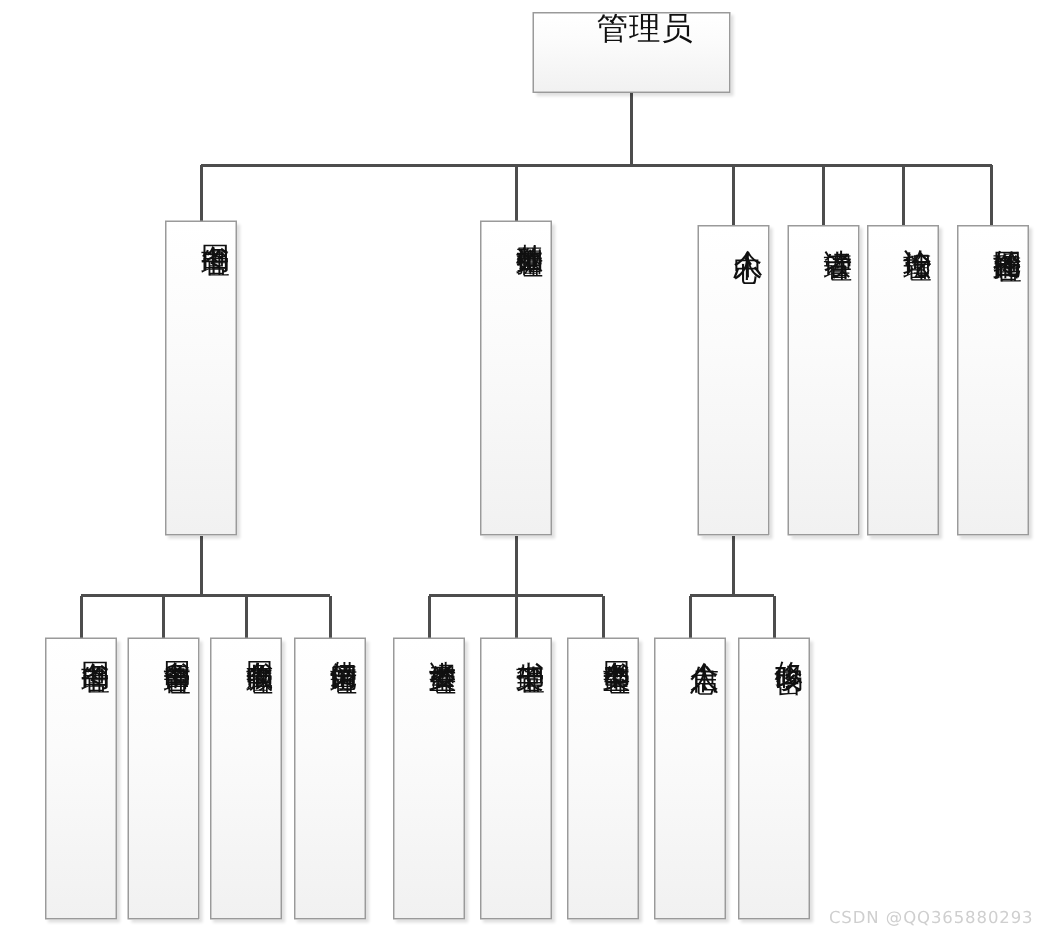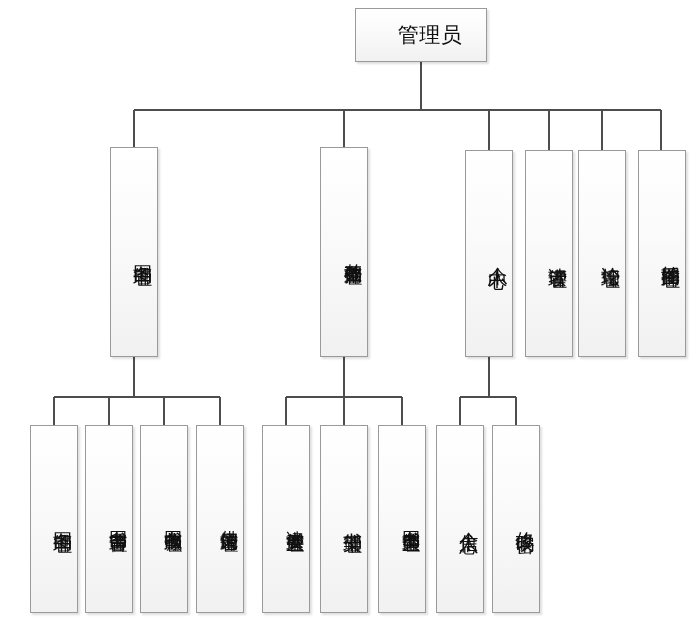--- a/index.html
+++ b/index.html
@@ -25,21 +25,21 @@
     height: 626px;
     pointer-events: none;
   }
   .node {
     position: absolute;
     box-sizing: border-box;
     border: 1px solid #9a9a9a;
     background: linear-gradient(180deg, #ffffff 0%, #fbfbfb 38%, #f1f1f1 100%);
     box-shadow: 2px 2px 2px rgba(0,0,0,0.13);
     display: flex;
-    align-items: center;
+    align-items: flex-start;
     justify-content: center;
     color: #101010;
     padding-left: 18px;
   }
   .node .label {
     display: block;
     text-align: center;
     line-height: 1.04;
     letter-spacing: 0.5px;
   }
@@ -145,13 +145,14 @@
         <span class="label">图书类型管理</span>
       </div>
       <div class="node vert" style="left: 436px; top: 425px; width: 48px; height: 188px;">
         <span class="label">个人信息</span>
       </div>
       <div class="node vert" style="left: 492px; top: 425px; width: 48px; height: 188px;">
         <span class="label">修改密码</span>
       </div>
     </div>
 
+  <div class="watermark">CSDN @QQ365880293</div>
 </div>
 
 </body></html>

